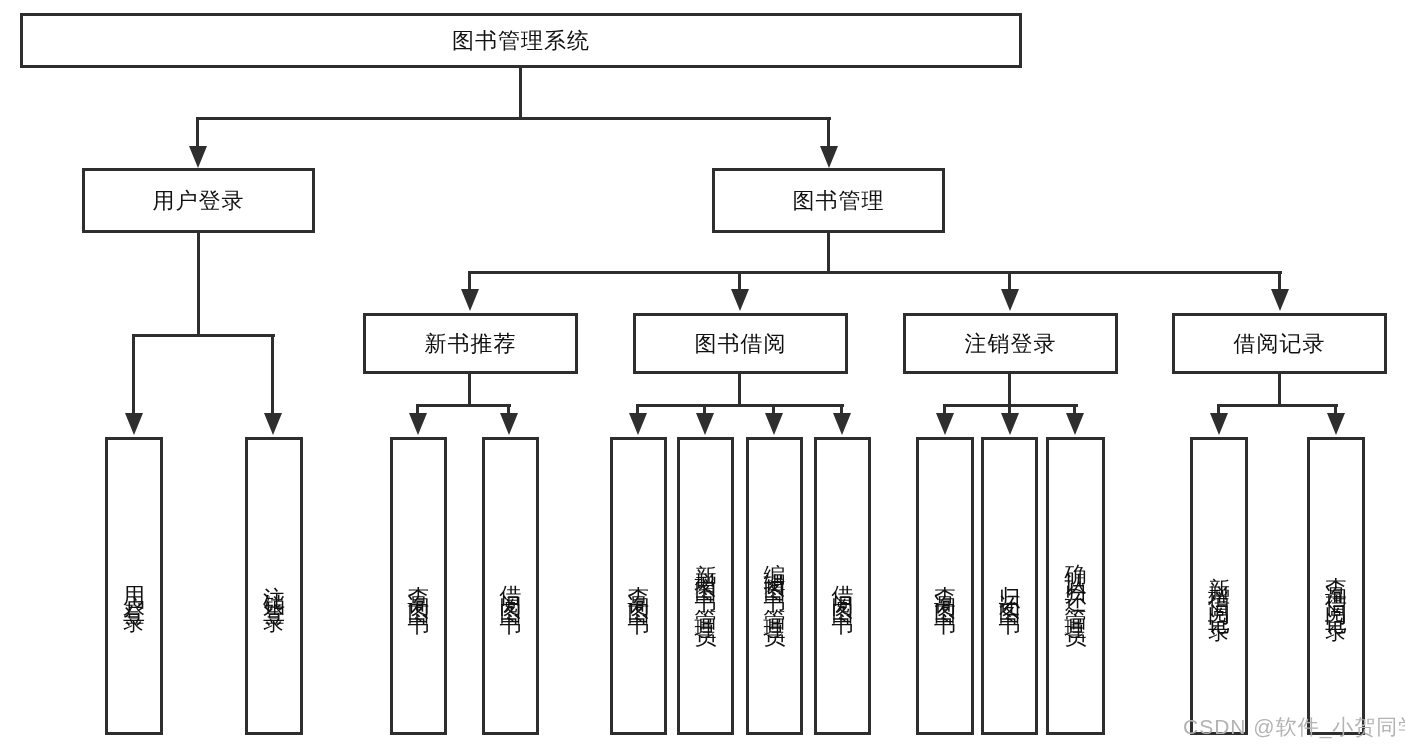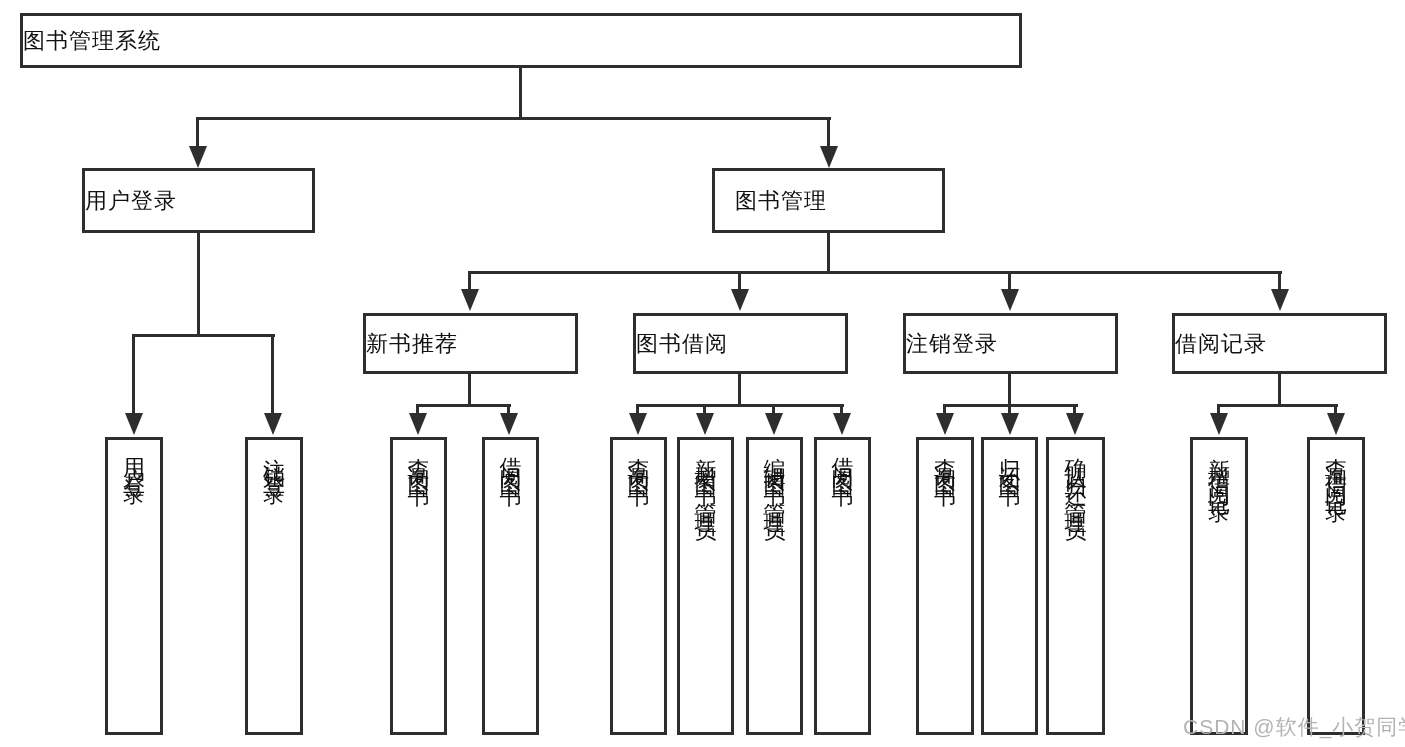--- a/index.html
+++ b/index.html
@@ -12,20 +12,21 @@
     font-family: "Liberation Sans", sans-serif;
     color: #111111;
   }
   .box {
     position: absolute;
     box-sizing: border-box;
     border: 3px solid #2e2e2e;
     background: #ffffff;
     display: flex;
     align-items: center;
+    justify-content: center;
     font-size: 22px;
     color: #111111;
     letter-spacing: 1px;
   }
   .vbox {
     writing-mode: vertical-lr;
     letter-spacing: 9px;
     line-height: 1;
   }
   .vbox .lbl { display: block; }

